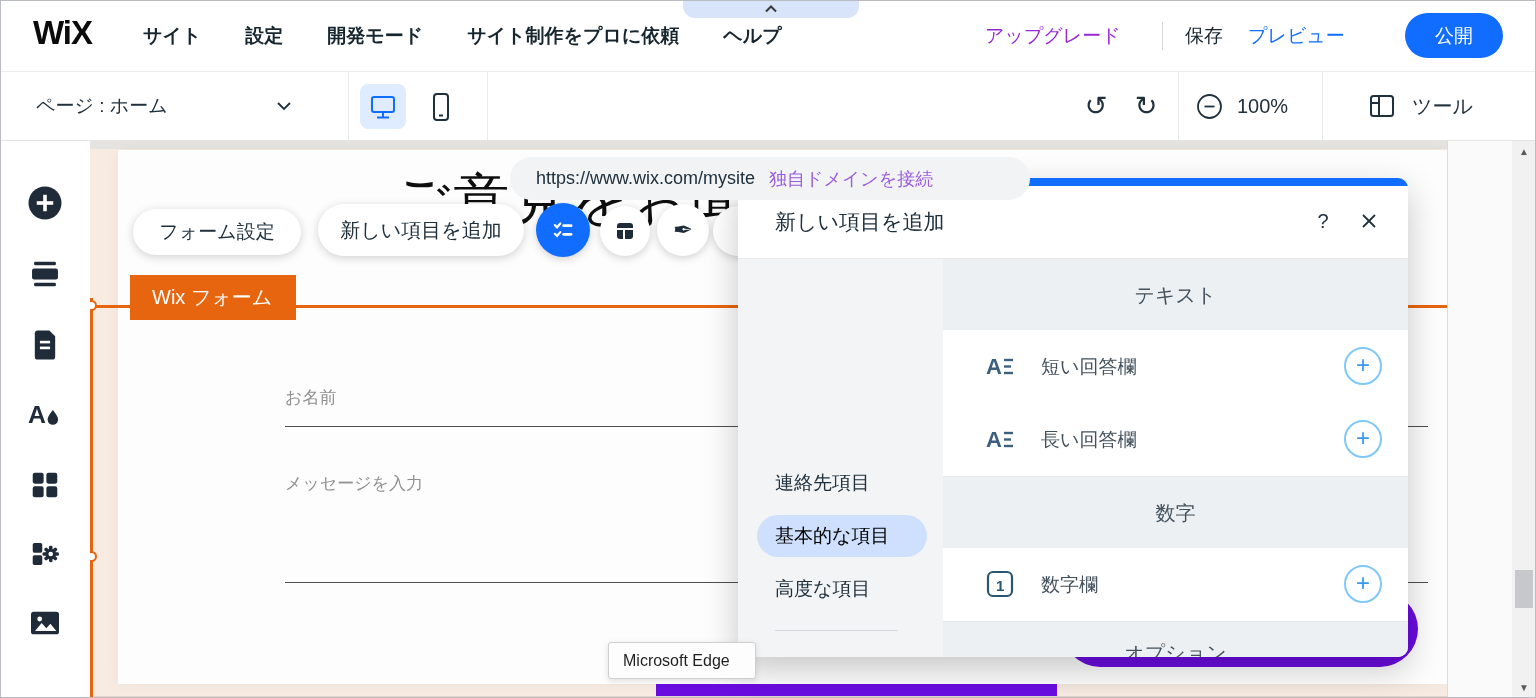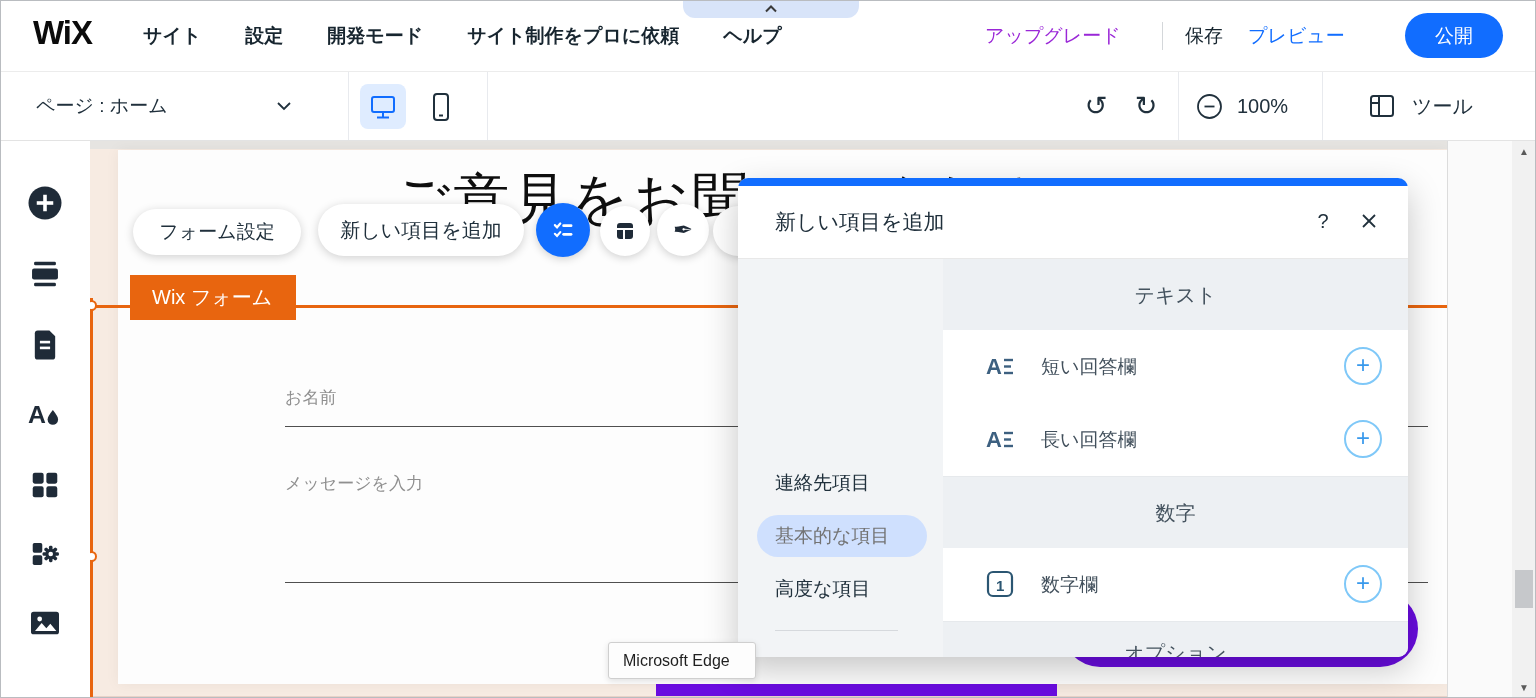--- a/index.html
+++ b/index.html
@@ -78,21 +78,21 @@
   .modal-topbar{position:absolute;left:0;top:0;width:670px;height:8px;background:#116dff;}
   .modal-title{position:absolute;left:37px;top:30px;font-size:21px;color:#20303c;}
   .modal-help{position:absolute;left:572px;top:30px;width:26px;height:26px;font-size:20px;color:#20303c;
               display:flex;align-items:center;justify-content:center;cursor:pointer;}
   .modal-close{position:absolute;left:618px;top:30px;width:26px;height:26px;display:flex;align-items:center;justify-content:center;cursor:pointer;}
   .modal-hline{position:absolute;left:0;top:80px;width:670px;height:1px;background:#e8e8e8;}
   .modal-nav{position:absolute;left:0;top:81px;width:205px;height:398px;background:#f2f4f6;}
   .modal-content{position:absolute;left:205px;top:81px;width:465px;height:398px;background:#edf0f3;}
   .navitem{position:absolute;left:37px;font-size:19px;color:#20303c;cursor:pointer;white-space:nowrap;}
   .navpill{position:absolute;left:19px;top:256px;width:170px;height:42px;border-radius:21px;background:#cfe0fe;
-           display:flex;align-items:center;padding-left:18px;box-sizing:border-box;font-size:19px;color:#737373;cursor:pointer;}
+           display:flex;align-items:center;padding-left:18px;box-sizing:border-box;font-size:19px;color:#000000;cursor:pointer;}
   .navdiv{position:absolute;left:37px;top:273px;width:123px;height:1px;background:#d6d9dd;}
   .sechdr{position:absolute;left:0;width:465px;text-align:center;font-size:20px;color:#44525e;}
   .mrow{position:absolute;left:0;width:465px;height:73px;background:#fff;border-bottom:1px solid #e6e9ec;cursor:pointer;}
   .mrow .ric{position:absolute;left:42px;top:21px;width:30px;height:30px;}
   .mrow .rlabel{position:absolute;left:98px;top:24px;font-size:19px;color:#42505c;}
   .plusbtn{position:absolute;left:401px;top:17px;width:38px;height:38px;border-radius:50%;border:2px solid #7fc8f8;
            box-sizing:border-box;display:flex;align-items:center;justify-content:center;cursor:pointer;background:#fff;}
   .plusbtn span{font-size:24px;color:#3899ec;font-weight:300;line-height:1;margin-top:-2px;}
 
   
@@ -141,20 +141,24 @@
         <line x1="8" y1="23.5" x2="20" y2="23.5" stroke="#116dff" stroke-width="2"></line>
       </svg>
     </div>
     <div class="devbtn" style="left:418px;">
       <svg width="18" height="30" viewBox="0 0 18 30">
         <rect x="2" y="2" width="14" height="26" rx="3" fill="none" stroke="#20303c" stroke-width="2"></rect>
         <line x1="7" y1="23.5" x2="11" y2="23.5" stroke="#20303c" stroke-width="2"></line>
       </svg>
     </div>
     <div class="v-div" style="left:487px;"></div>
+    <div class="urlpill">
+      <span class="urltext">https://www.wix.com/mysite</span>
+      <span class="domainlink">独自ドメインを接続</span>
+    </div>
     <div class="histbtn" style="left:1078px;">↺</div>
     <div class="histbtn" style="left:1128px;">↻</div>
     <div class="v-div" style="left:1178px;"></div>
     <div class="zoomctl">
       <svg width="27" height="27" viewBox="0 0 27 27">
         <circle cx="13.5" cy="13.5" r="11.5" fill="none" stroke="#20303c" stroke-width="1.8"></circle>
         <line x1="8.5" y1="13.5" x2="18.5" y2="13.5" stroke="#20303c" stroke-width="1.8"></line>
       </svg>
       <span class="zoomlvl">100%</span>
     </div>

